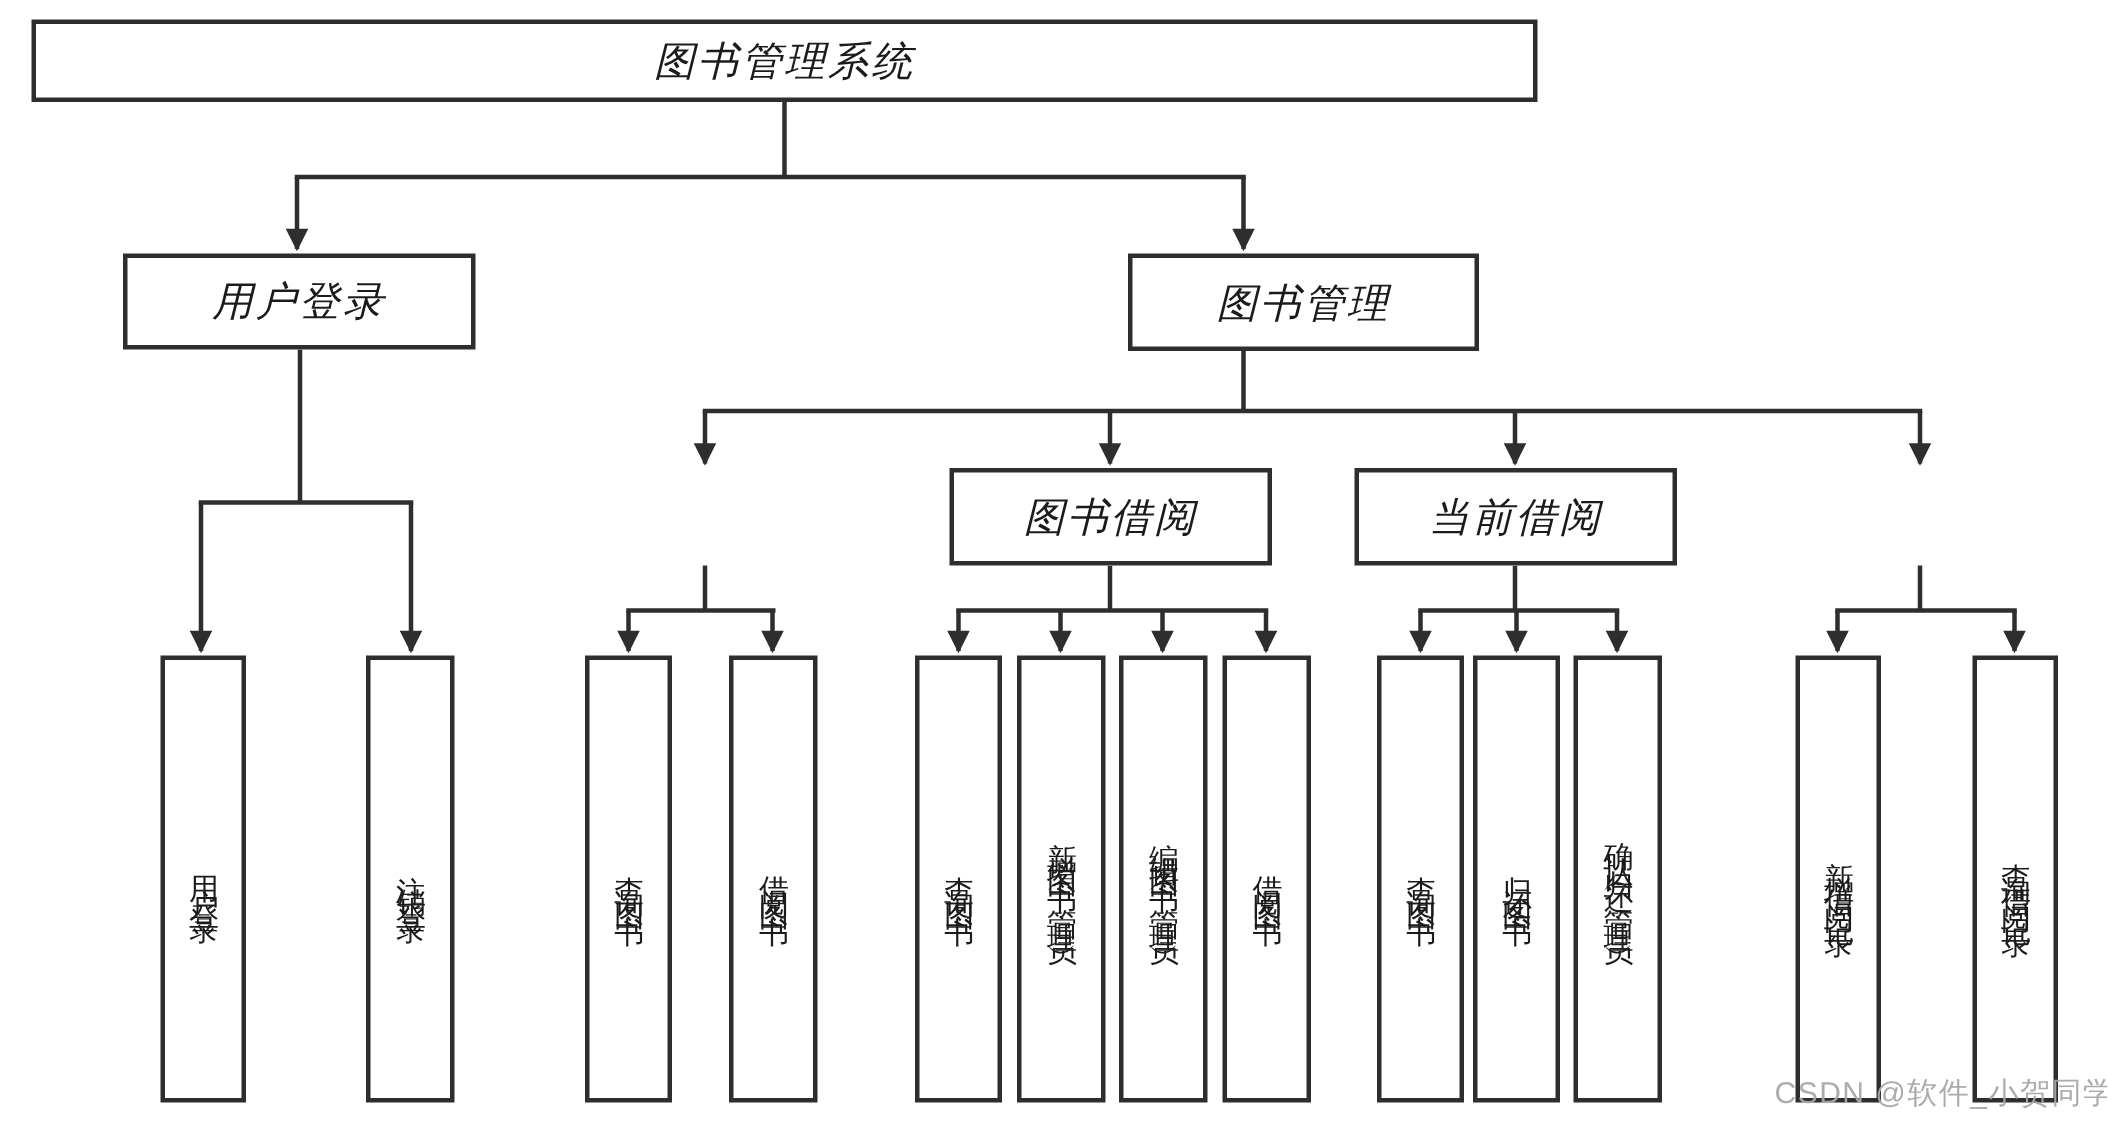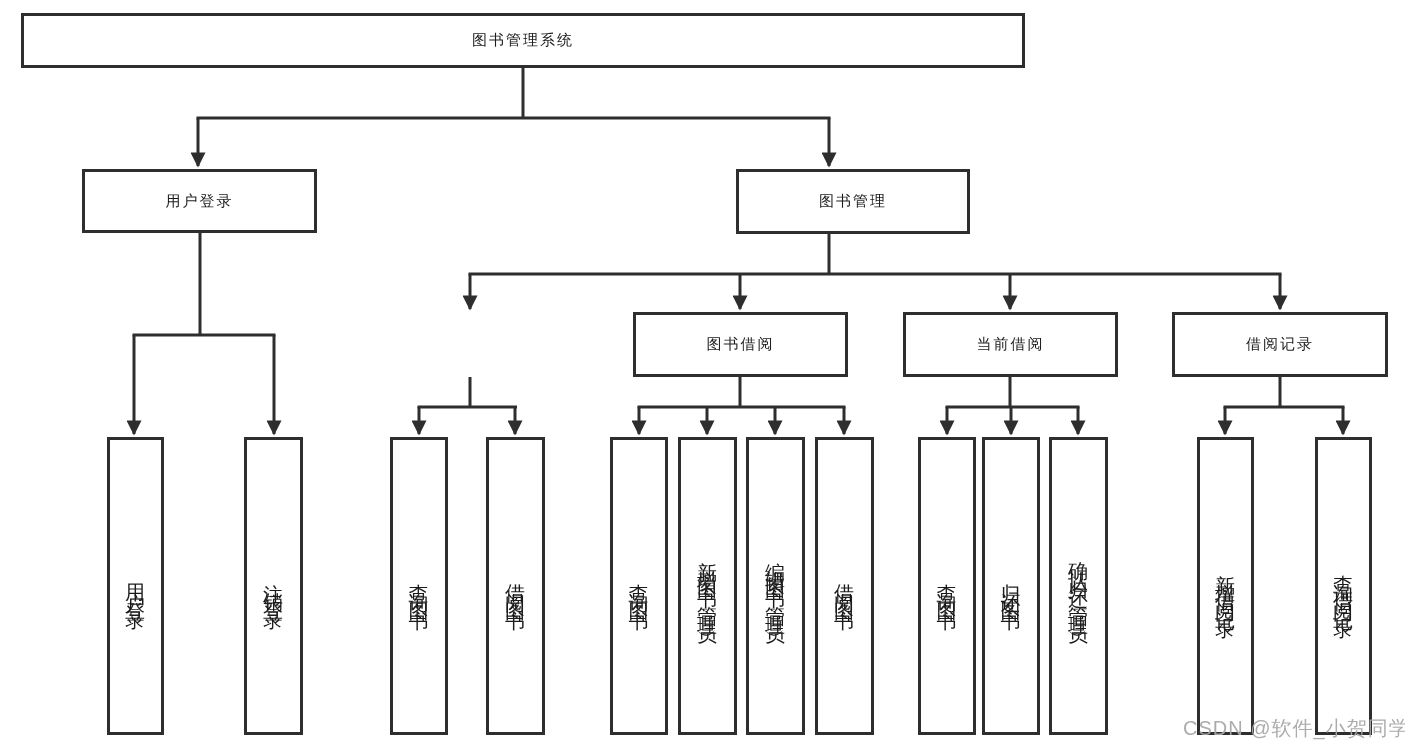--- a/index.html
+++ b/index.html
@@ -22,23 +22,24 @@
     box-sizing: border-box;
     background: #ffffff;
     border: 3px solid #2e2e2e;
     display: flex;
     align-items: center;
     justify-content: center;
     color: #1b1b1b;
     z-index: 2;
   }
   .node.h span {
-    font-size: 15px;
+    font-size: 27px;
     letter-spacing: 2px;
     white-space: nowrap;
+    font-style: italic;
   }
   .node.v span {
     writing-mode: vertical-rl;
     text-orientation: mixed;
     font-size: 20px;
     letter-spacing: 9px;
     line-height: 1;
   }
   .watermark {
     position: absolute;
@@ -106,32 +107,29 @@
     </g>
   </svg>
 
   <div class="node h" style="left:21px; top:13px; width:1004px; height:55px;">
     <span>图书管理系统</span>
   </div>
 
   <div class="node h" style="left:82px; top:169px; width:235px; height:64px;">
     <span>用户登录</span>
   </div>
-  <div class="node h" style="left:736px; top:169px; width:234px; height:65px;">
+  <div class="node h" style="left:752px; top:169px; width:234px; height:65px;">
     <span>图书管理</span>
   </div>
 
   <div class="node h" style="left:633px; top:312px; width:215px; height:65px;text-align:center;">
     <span>图书借阅</span>
   </div>
   <div class="node h" style="left:903px; top:312px; width:215px; height:65px;text-align:center;">
     <span>当前借阅</span>
-  </div>
-  <div class="node h" style="left:1172px; top:312px; width:216px; height:65px;">
-    <span>借阅记录</span>
   </div>
 
   <div class="node v" style="left:107px; top:437px; width:57px; height:298px;">
     <span>用户登录</span>
   </div>
   <div class="node v" style="left:244px; top:437px; width:59px; height:298px;">
     <span>注销登录</span>
   </div>
 
   <div class="node v" style="left:390px; top:437px; width:58px; height:298px;">

